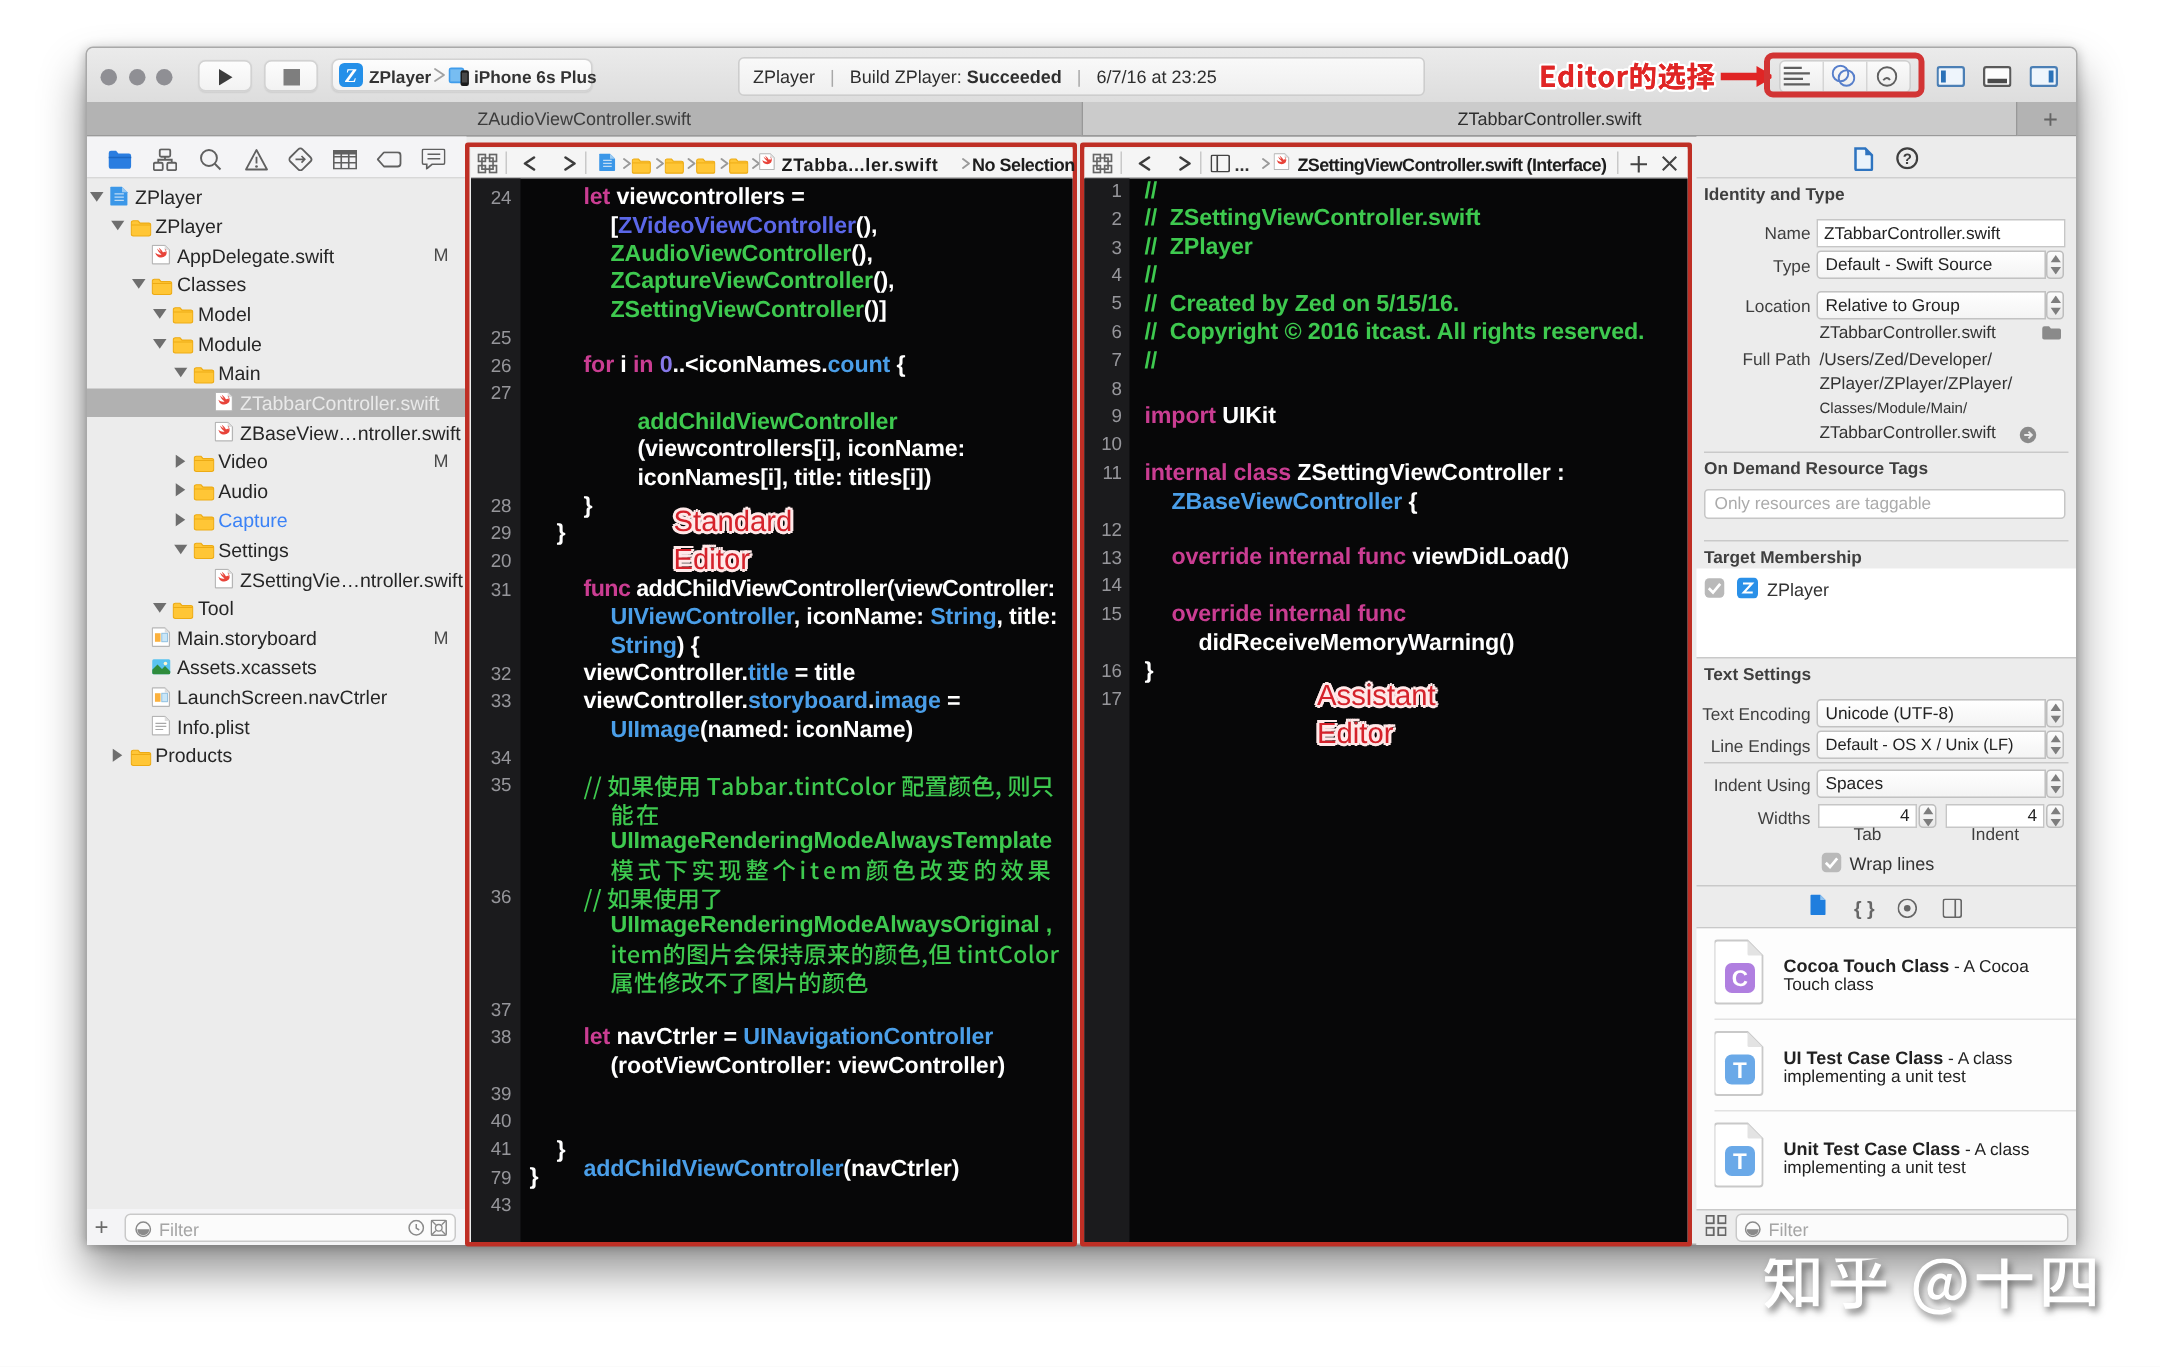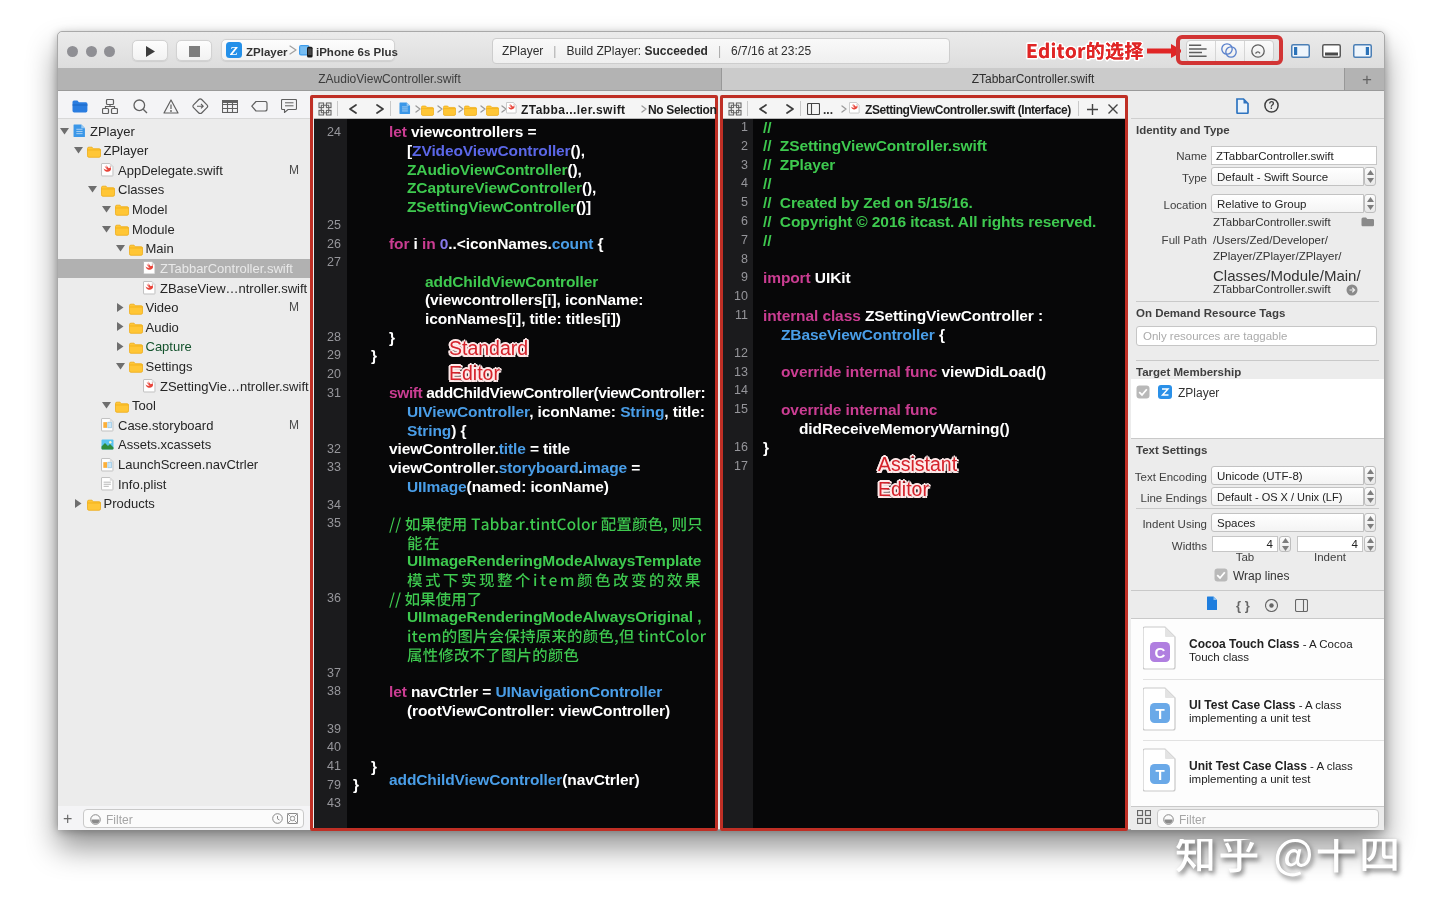--- a/index.html
+++ b/index.html
@@ -236,21 +236,21 @@
     <path d="M0.5 4.4 h13.5" stroke="#edab14" stroke-width=".7"></path>
   </svg>
 <div class="a nvi" style="left:145.5px;top:319.7px;color:#262626">Audio</div>
 <svg class="a" style="left:116.5px;top:341.82000000000005px" width="7" height="10" viewBox="0 0 7 10">
     <path d="M0 0 v9 L6.5 4.5z" fill="#6e6e6e"></path>
   </svg>
 <svg class="a" style="left:128.5px;top:340.82000000000005px" width="14" height="14" viewBox="0 0 14.5 13">
     <path d="M0.5 3 q0-1.5 1.5-1.5 h3.2 l1.4 1.6 h6 q1.4 0 1.4 1.4 v6 q0 1.5-1.5 1.5 h-10.5 q-1.5 0-1.5-1.5 z" fill="#ffc636" stroke="#edab14" stroke-width=".8"></path>
     <path d="M0.5 4.4 h13.5" stroke="#edab14" stroke-width=".7"></path>
   </svg>
-<div class="a nvi" style="left:145.5px;top:339.3px;color:#14532d">Capture</div>
+<div class="a nvi" style="left:145.5px;top:339.3px;color:#3b82f6">Capture</div>
 <svg class="a" style="left:115.5px;top:362.94px" width="10" height="7" viewBox="0 0 10 7">
     <path d="M0 0 h9 L4.5 6.5z" fill="#6e6e6e"></path>
   </svg>
 <svg class="a" style="left:128.5px;top:360.44px" width="14" height="14" viewBox="0 0 14.5 13">
     <path d="M0.5 3 q0-1.5 1.5-1.5 h3.2 l1.4 1.6 h6 q1.4 0 1.4 1.4 v6 q0 1.5-1.5 1.5 h-10.5 q-1.5 0-1.5-1.5 z" fill="#ffc636" stroke="#edab14" stroke-width=".8"></path>
     <path d="M0.5 4.4 h13.5" stroke="#edab14" stroke-width=".7"></path>
   </svg>
 <div class="a nvi" style="left:145.5px;top:358.9px;color:#262626">Settings</div>
 <svg class="a" style="left:143.0px;top:379.06px" width="13" height="14" viewBox="0 0 12.5 13.5">
     <path d="M1 .5 h7.5 l3 3 v8.5 q0 .5-.5 .5 h-10 q-.5 0-.5-.5 v-11 q0-.5 .5-.5z" fill="#fff" stroke="#b5b5b5" stroke-width=".8"></path>
@@ -265,21 +265,21 @@
     <path d="M0.5 3 q0-1.5 1.5-1.5 h3.2 l1.4 1.6 h6 q1.4 0 1.4 1.4 v6 q0 1.5-1.5 1.5 h-10.5 q-1.5 0-1.5-1.5 z" fill="#ffc636" stroke="#edab14" stroke-width=".8"></path>
     <path d="M0.5 4.4 h13.5" stroke="#edab14" stroke-width=".7"></path>
   </svg>
 <div class="a nvi" style="left:132.0px;top:398.2px;color:#262626">Tool</div>
 <svg class="a" style="left:101.0px;top:418.3px" width="13" height="14" viewBox="0 0 12.5 13.5">
     <path d="M1 .5 h7.5 l3 3 v8.5 q0 .5-.5 .5 h-10 q-.5 0-.5-.5 v-11 q0-.5 .5-.5z" fill="#fff" stroke="#b5b5b5" stroke-width=".8"></path>
     <path d="M8.5 .5 l3 3 h-3z" fill="#dedede"></path>
     <rect x="2.2" y="4" width="3.6" height="5.5" fill="#fbb03b"></rect>
     <rect x="6.6" y="4" width="3.6" height="5.5" fill="#c9e6f8" stroke="#7db4d8" stroke-width=".5"></rect>
   </svg>
-<div class="a nvi" style="left:118.0px;top:417.8px;color:#262626">Case.storyboard</div>
+<div class="a nvi" style="left:118.0px;top:417.8px;color:#262626">Main.storyboard</div>
 <div class="a mbadge" style="left:289px;top:417.8px">M</div>
 <svg class="a" style="left:101.0px;top:438.42px" width="13" height="13" viewBox="0 0 13 13">
     <rect x="0.5" y="1.5" width="12" height="10" rx="1" fill="#59c3f0"></rect>
     <path d="M.5 8.5 l3.5-3.5 3 3 2-2 3.5 3.5 v1 q0 1-1 1 h-10 q-1 0-1-1z" fill="#2e8c3c"></path>
     <circle cx="9.3" cy="4.3" r="1.2" fill="#fff8d0"></circle>
   </svg>
 <div class="a nvi" style="left:118.0px;top:437.4px;color:#262626">Assets.xcassets</div>
 <svg class="a" style="left:101.0px;top:457.54px" width="13" height="14" viewBox="0 0 12.5 13.5">
     <path d="M1 .5 h7.5 l3 3 v8.5 q0 .5-.5 .5 h-10 q-.5 0-.5-.5 v-11 q0-.5 .5-.5z" fill="#fff" stroke="#b5b5b5" stroke-width=".8"></path>
     <path d="M8.5 .5 l3 3 h-3z" fill="#dedede"></path>
@@ -409,21 +409,21 @@
 <div class="a code" style="left:407px;top:141.9px">[<span class="lk">ZVideoViewController</span>(),</div>
 <div class="a code" style="left:407px;top:160.5px"><span class="g">ZAudioViewController</span>(),</div>
 <div class="a code" style="left:407px;top:179.2px"><span class="g">ZCaptureViewController</span>(),</div>
 <div class="a code" style="left:407px;top:197.8px"><span class="g">ZSettingViewController</span>()]</div>
 <div class="a code" style="left:389px;top:235.2px"><span class="pk">for</span> i <span class="pk">in</span> <span class="pu">0</span>..&lt;iconNames.<span class="b">count</span> {</div>
 <div class="a code" style="left:425px;top:272.5px"><span class="g">addChildViewController</span></div>
 <div class="a code" style="left:425px;top:291.1px">(viewcontrollers[i], iconName:</div>
 <div class="a code" style="left:425px;top:309.8px">iconNames[i], title: titles[i])</div>
 <div class="a code" style="left:389px;top:328.5px">}</div>
 <div class="a code" style="left:371px;top:347.1px">}</div>
-<div class="a code" style="left:389px;top:384.4px"><span style="letter-spacing:-.38px"><span class="pk">swift</span> addChildViewController(viewController:</span></div>
+<div class="a code" style="left:389px;top:384.4px"><span style="letter-spacing:-.38px"><span class="pk">func</span> addChildViewController(viewController:</span></div>
 <div class="a code" style="left:407px;top:403.1px"><span class="b">UIViewController</span>, iconName: <span class="b">String</span>, title:</div>
 <div class="a code" style="left:407px;top:421.8px"><span class="b">String</span>) {</div>
 <div class="a code" style="left:389px;top:440.4px">viewController.<span class="b">title</span> = title</div>
 <div class="a code" style="left:389px;top:459.1px">viewController.<span class="b">storyboard</span>.<span class="b">image</span> =</div>
 <div class="a code" style="left:407px;top:477.7px"><span class="b">UIImage</span>(named: iconName)</div>
 <div class="a code" style="left:407px;top:552.4px"><span class="g">UIImageRenderingModeAlwaysTemplate</span></div>
 <div class="a code" style="left:407px;top:608.4px"><span class="g">UIImageRenderingModeAlwaysOriginal ,</span></div>
 <div class="a code" style="left:389px;top:683.0px"><span class="pk">let</span> navCtrler = <span class="b">UINavigationController</span></div>
 <div class="a code" style="left:407px;top:701.7px">(rootViewController: viewController)</div>
 <div class="a code" style="left:389px;top:771px"><span class="b">addChildViewController</span>(navCtrler)</div>
@@ -553,21 +553,21 @@
 <svg class="a" style="left:1366.5px;top:205.0px" width="7" height="5" viewBox="0 0 7 5">
     <path d="M3.5 5 L7 0 H0z" fill="#7d7d7d"></path>
   </svg>
 <div class="a " style="left:1213px;top:216px;font-size:11.5px;color:#333">ZTabbarController.swift</div>
 <svg class="a" style="left:1361px;top:217px" width="13" height="10" viewBox="0 0 13 10">
     <path d="M0.5 2 q0-1.5 1.5-1.5 h3 l1.3 1.5 h5.5 q1.2 0 1.2 1.2 v4.8 q0 1.3-1.3 1.3 h-10 q-1.2 0-1.2-1.2z" fill="#8a8a8a"></path>
   </svg>
 <div class="a lbl" style="left:1131px;top:234px;width:76px">Full Path</div>
 <div class="a " style="left:1213px;top:234px;font-size:11.5px;color:#333">/Users/Zed/Developer/</div>
 <div class="a " style="left:1213px;top:250px;font-size:11.5px;color:#333">ZPlayer/ZPlayer/ZPlayer/</div>
-<div class="a " style="left:1213px;top:267px;font-size:15px;color:#333">Classes/Module/Main/</div>
+<div class="a " style="left:1213px;top:267px;font-size:10px;color:#333">Classes/Module/Main/</div>
 <div class="a " style="left:1213px;top:283px;font-size:11.5px;color:#333">ZTabbarController.swift</div>
 <svg class="a" style="left:1346px;top:284px" width="12" height="12" viewBox="0 0 12 12">
     <circle cx="6" cy="6" r="5.5" fill="#8a8a8a"></circle>
     <path d="M3.5 6 h5 M6.3 3.8 L8.6 6 L6.3 8.2" stroke="#ececec" stroke-width="1.2" fill="none"></path>
   </svg>
 <div class="a sep" style="left:1136px;top:301px;width:243px"></div>
 <div class="a hdr" style="left:1136px;top:307px">On Demand Resource Tags</div>
 <div class="a inp" style="left:1136px;top:326px;width:241px;height:20px;border-radius:3px;padding:3px 0 0 6px;font-size:11.5px;color:#ababab">Only resources are taggable</div>
 <div class="a sep" style="left:1136px;top:360px;width:243px"></div>
 <div class="a hdr" style="left:1136px;top:366px">Target Membership</div>

